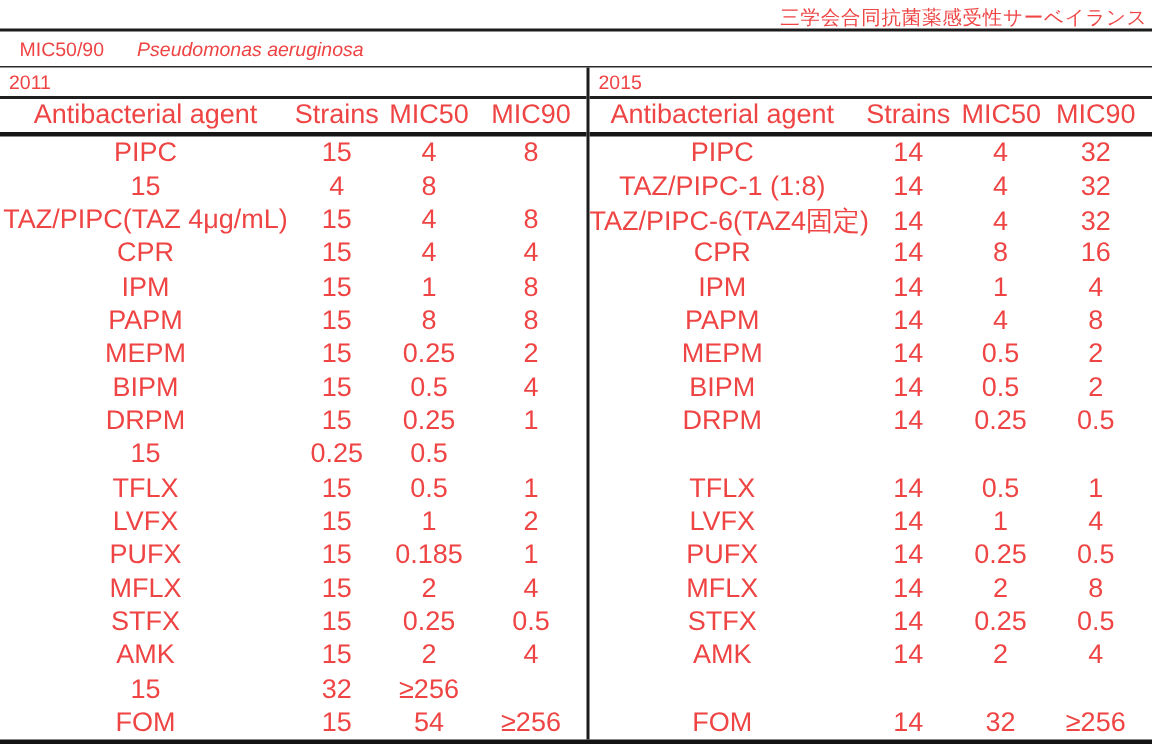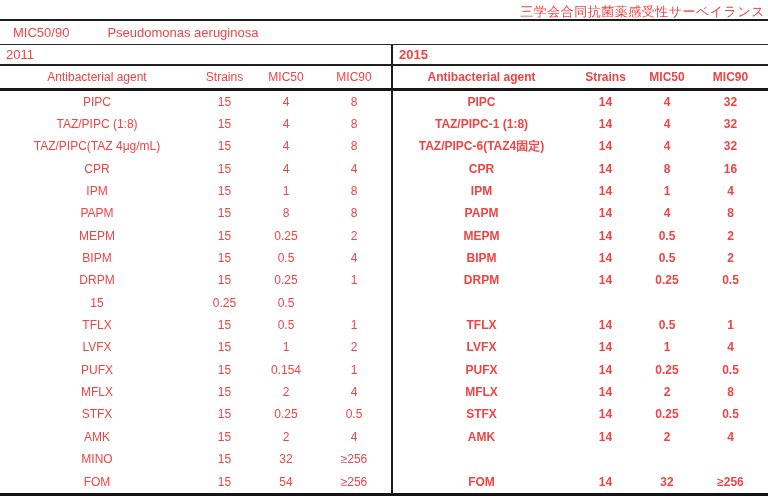--- a/index.html
+++ b/index.html
@@ -24,45 +24,45 @@
     top: 19px; left: 0;
     width: 768px; height: 2px;
     background: #1c1c1c;
   }
   .caption {
     position: absolute;
     top: 25px; left: 13px;
     font-size: 13px;
     display: flex;
     align-items: baseline;
-    gap: 38px;
-  }
-  .caption .species { }
+    gap: 22px;
+  }
+  .caption .species { font-style: italic; }
   .tables {
     position: absolute;
     top: 44px; left: 0;
     width: 768px;
     display: flex;
     border-top: 1px solid #2a2a2a;
     border-bottom: 3px solid #141414;
   }
   .half { display: flex; flex-direction: column; }
   .half-left  { width: 391px; }
-  .half-right { width: 375px; border-left: 2px solid #1c1c1c; font-weight: bold; }
+  .half-right { width: 375px; border-left: 2px solid #1c1c1c; }
   .year-cell {
     height: 19px;
     line-height: 19px;
     padding-left: 6px;
     font-size: 13px;
     border-bottom: 2px solid #1f1f1f;
   }
   .head-row, .row {
     display: grid;
     align-items: center;
-    font-size: 12px;
+    font-size: 18px;
   }
   .half-left  .head-row, .half-left  .row { grid-template-columns: 194px 61px 62px auto; }
   .half-right .head-row, .half-right .row { grid-template-columns: 177px 71px 52px auto; }
   .head-row {
     height: 21.5px;
     border-bottom: 3px solid #161616;
   }
   .row { height: 22.35px; }
   .cell { text-align: center; white-space: nowrap; overflow: visible; }
 </style>
@@ -90,21 +90,20 @@
         <div class="cell">MIC90</div>
       </div>
       <div class="rows">
           <div class="row">
             <div class="cell">PIPC</div>
             <div class="cell">15</div>
             <div class="cell">4</div>
             <div class="cell">8</div>
           </div>
           <div class="row">
-            <div class="cell">TAZ/PIPC (1:8)</div>
             <div class="cell">15</div>
             <div class="cell">4</div>
             <div class="cell">8</div>
           </div>
           <div class="row">
             <div class="cell">TAZ/PIPC(TAZ 4μg/mL)</div>
             <div class="cell">15</div>
             <div class="cell">4</div>
             <div class="cell">8</div>
           </div>
@@ -157,21 +156,21 @@
           </div>
           <div class="row">
             <div class="cell">LVFX</div>
             <div class="cell">15</div>
             <div class="cell">1</div>
             <div class="cell">2</div>
           </div>
           <div class="row">
             <div class="cell">PUFX</div>
             <div class="cell">15</div>
-            <div class="cell">0.154</div>
+            <div class="cell">0.185</div>
             <div class="cell">1</div>
           </div>
           <div class="row">
             <div class="cell">MFLX</div>
             <div class="cell">15</div>
             <div class="cell">2</div>
             <div class="cell">4</div>
           </div>
           <div class="row">
             <div class="cell">STFX</div>
@@ -179,21 +178,20 @@
             <div class="cell">0.25</div>
             <div class="cell">0.5</div>
           </div>
           <div class="row">
             <div class="cell">AMK</div>
             <div class="cell">15</div>
             <div class="cell">2</div>
             <div class="cell">4</div>
           </div>
           <div class="row">
-            <div class="cell">MINO</div>
             <div class="cell">15</div>
             <div class="cell">32</div>
             <div class="cell">≥256</div>
           </div>
           <div class="row">
             <div class="cell">FOM</div>
             <div class="cell">15</div>
             <div class="cell">54</div>
             <div class="cell">≥256</div>
           </div>

